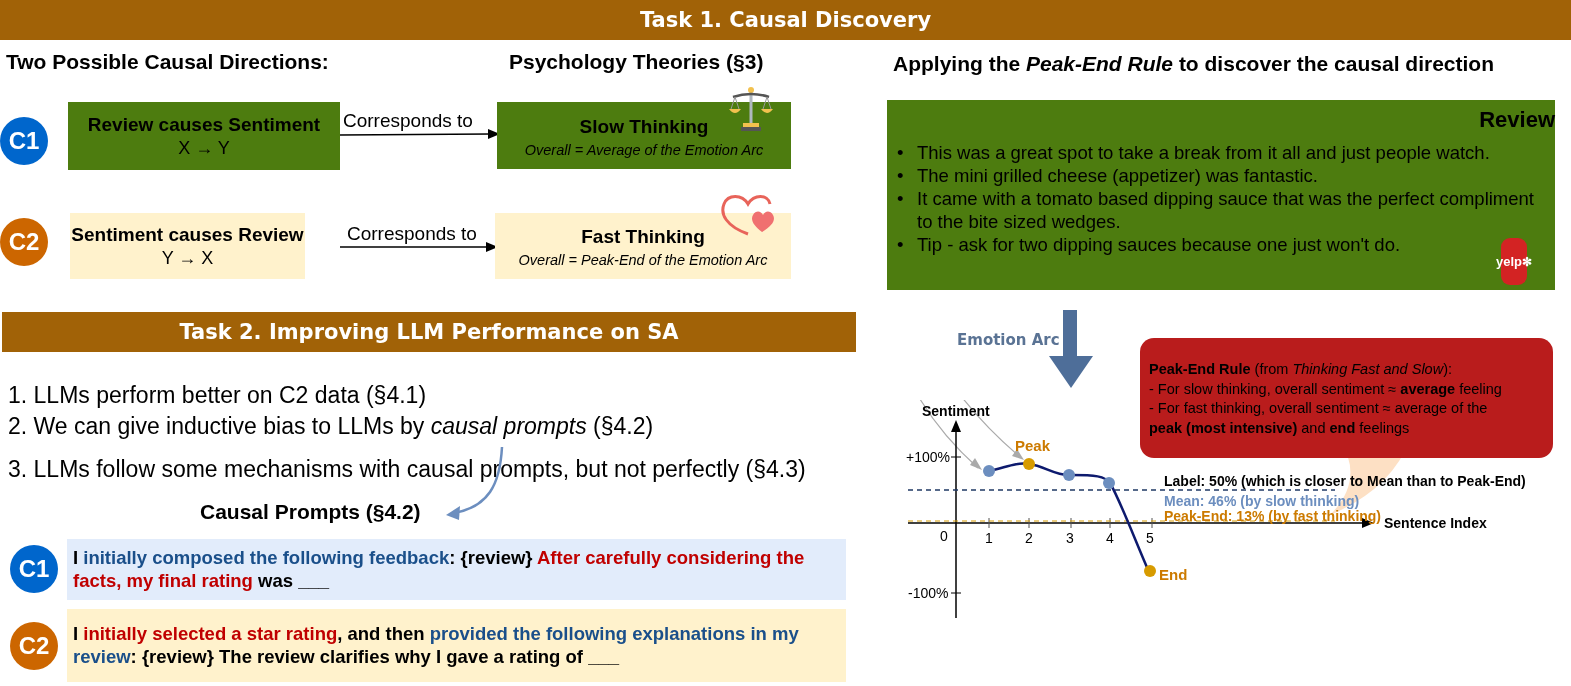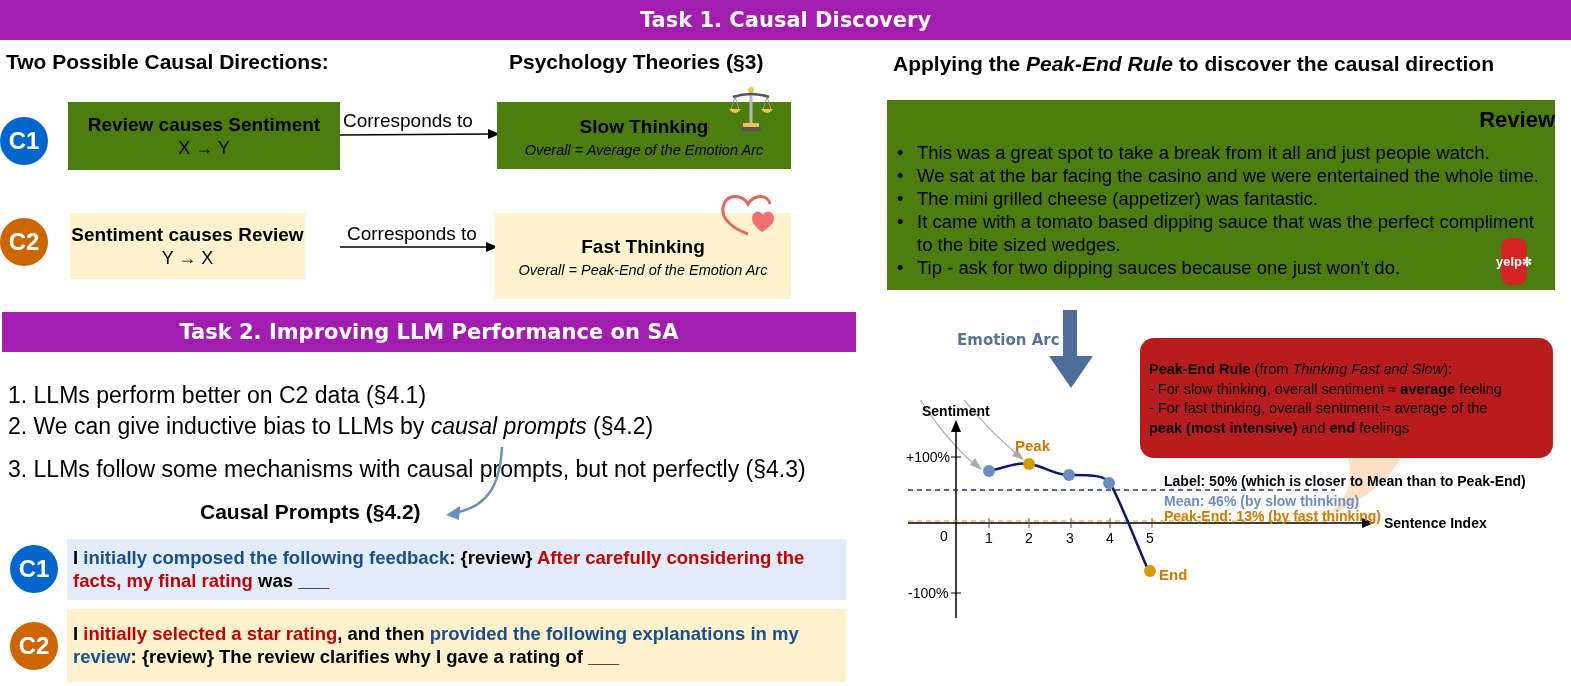--- a/index.html
+++ b/index.html
@@ -1,19 +1,19 @@
 <!DOCTYPE html>
 <html><head>
 <meta charset="utf-8">
 <style>
   * { box-sizing: border-box; margin: 0; padding: 0; }
   html, body { width: 1571px; height: 686px; background: #ffffff; overflow: hidden; }
   body { position: relative; font-family: "Liberation Sans", sans-serif; color: #000; }
   .abs { position: absolute; }
-  .banner { background: #a21caf; color: #fff; font-family: "DejaVu Sans", sans-serif; font-weight: bold; text-align: center; }
+  .banner { background: #a16207; color: #fff; font-family: "DejaVu Sans", sans-serif; font-weight: bold; text-align: center; }
   .b { font-weight: bold; }
   .i { font-style: italic; }
   .box-blue { background: #4d7c0f; }
   .box-yellow { background: #fff2cc; }
   .circle { border-radius: 50%; color: #fff; font-weight: bold; font-size: 24px; display: flex; align-items: center; justify-content: center; text-align: right; }
   .c1 { background: #0066cc; }
   .c2 { background: #cc6600; }
   .center-col { display: flex; flex-direction: column; align-items: center; justify-content: center; text-align: center; }
   .blue-txt { color: #1a4f8a; }
   .red-txt { color: #c00000; }
@@ -64,21 +64,21 @@
 <div class="abs circle c2" style="left:0;top:218px;width:48px;height:48px;">C2</div>
 <div class="abs box-yellow center-col" style="left:70px;top:213px;width:235px;height:66px;">
   <div class="b" style="font-size:19px;">Sentiment causes Review</div>
   <div style="font-size:18px;margin-top:2px;">Y → X</div>
 </div>
 <div class="abs" style="left:347px;top:223px;font-size:19px;">Corresponds to</div>
 <svg class="abs" style="left:340px;top:240px;" width="160" height="14">
   <line x1="0" y1="7" x2="148" y2="7" stroke="#000" stroke-width="1.5"></line>
   <polygon points="158,7 146,2 146,12" fill="#000"></polygon>
 </svg>
-<div class="abs box-yellow center-col" style="left:495px;top:213px;width:296px;height:86px;">
+<div class="abs box-yellow center-col" style="left:495px;top:213px;width:296px;height:66px;">
   <div class="b" style="font-size:19px;margin-top:2px;">Fast Thinking</div>
   <div class="i" style="font-size:14.5px;margin-top:4px;">Overall = Peak-End of the Emotion Arc</div>
 </div>
 <svg class="abs" style="left:718px;top:190px;" width="62" height="48" viewBox="0 0 62 48">
   <path d="M30 44 C8 36 2 24 6 14 C10 4 24 4 30 14 C36 4 50 4 52 14" stroke="#e8645a" stroke-width="3" fill="none"></path>
   <path d="M44 42 C36 36 32 30 35 25 C38 20 43 21 45 25 C47 21 52 20 55 25 C58 30 54 36 44 42 Z" fill="#f07070"></path>
 </svg>
 
 <div class="abs banner" style="left:2px;top:312px;width:854px;height:40px;font-size:21px;line-height:40px;">Task 2. Improving LLM Performance on SA</div>
 
@@ -106,21 +106,20 @@
 
 <div class="abs circle c2" style="left:10px;top:622px;width:48px;height:48px;">C2</div>
 <div class="abs" style="left:67px;top:609px;width:779px;height:73px;background:#fff2cc;padding:13px 6px;font-size:18.5px;line-height:23px;font-weight:bold;">
   <span>I </span><span class="red-txt">initially selected a star rating</span><span>, and then </span><span class="blue-txt">provided the following explanations in my review</span><span>: {review} The review clarifies why I gave a rating of ___</span>
 </div>
 
 <div class="abs box-blue" style="left:887px;top:100px;width:668px;height:190px;">
   <div class="b" style="text-align:right;font-size:22px;margin-top:7px;">Review</div>
   <ul class="review" style="margin-top:8px;">
     <li>This was a great spot to take a break from it all and just people watch.</li>
-    <li>We sat at the bar facing the casino and we were entertained the whole time.</li>
     <li>The mini grilled cheese (appetizer) was fantastic.</li>
     <li style="padding-right:10px;">It came with a tomato based dipping sauce that was the perfect compliment to the bite sized wedges.</li>
     <li>Tip - ask for two dipping sauces because one just won't do.</li>
   </ul>
 </div>
 <div class="abs" style="left:1501px;top:238px;width:26px;height:47px;background:#d32323;border-radius:9px;color:#fff;font-weight:bold;font-size:13px;display:flex;align-items:center;justify-content:center;">
   <span>yelp</span>
     <span style="font-size:12px;">✻</span>
 </div>
 

